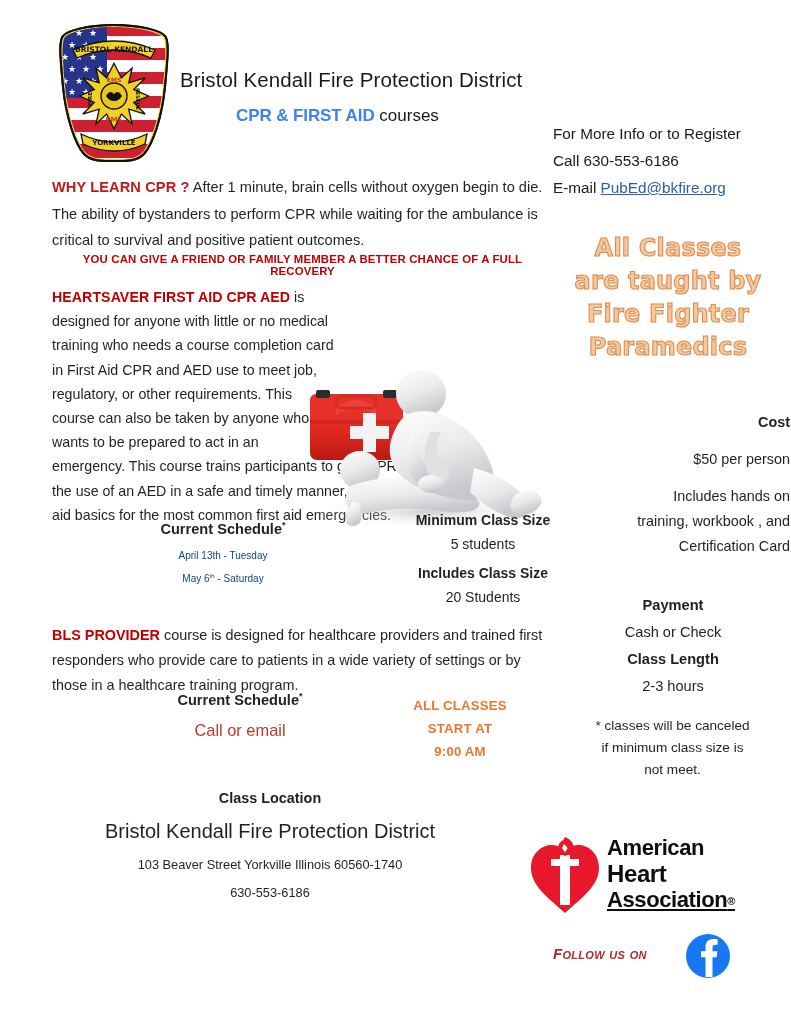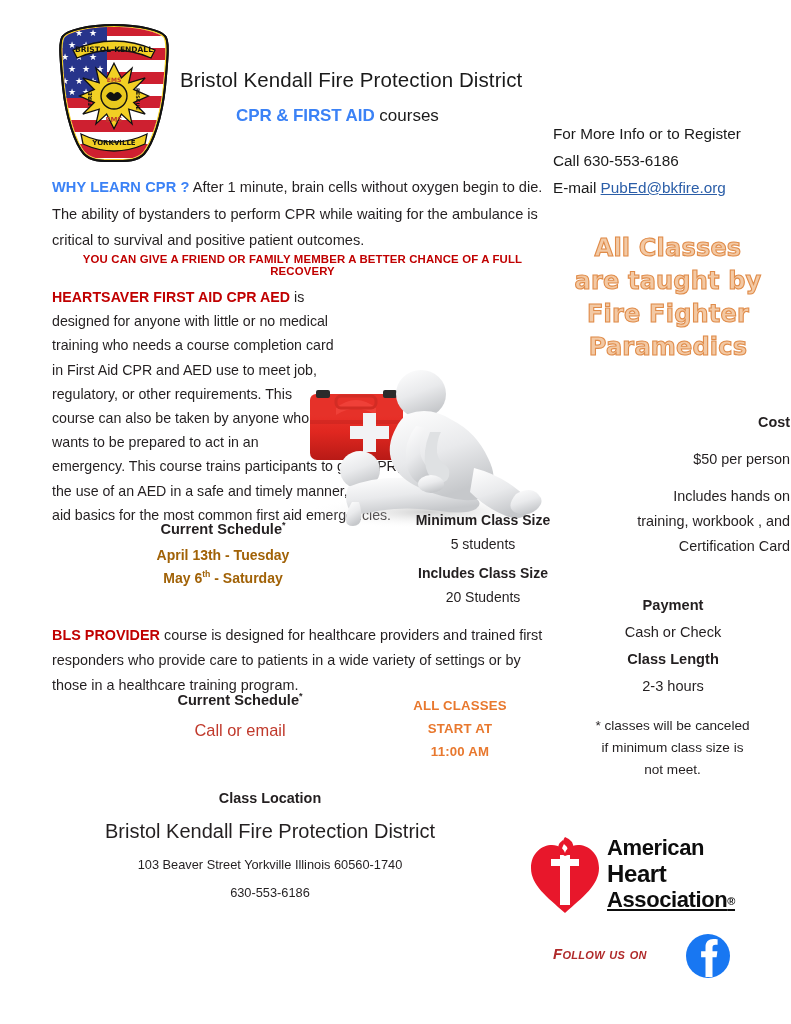--- a/index.html
+++ b/index.html
@@ -79,21 +79,21 @@
   }
 
   
   #why-block {
     left: 52px; top: 174px; width: 500px;
     font-size: 14.6px;
     line-height: 26.5px;
     color: #231f20;
   }
   #why-block .lead {
-    color: #3b82f6;
+    color: #b91c1c;
     font-weight: bold;
     letter-spacing: 0.1px;
   }
   #tagline {
     left: 55px; top: 253px; width: 495px;
     color: #C00000;
     font-weight: bold;
     font-size: 11.4px;
     letter-spacing: 0.15px;
     text-align: center;
@@ -128,24 +128,23 @@
     left: 108px; top: 521px; width: 230px;
     text-align: center;
   }
   #schedule-1 .head {
     font-weight: bold;
     font-size: 14.6px;
     color: #231f20;
     margin-bottom: 7px;
   }
   #schedule-1 .date {
-    color: #a16207;
-    font-size: 14px;
+    color: #0c4a6e;
+    font-size: 10px;
     line-height: 23px;
-    font-weight: bold;
   }
 
   
   #class-size {
     left: 398px; top: 512px; width: 170px;
     text-align: center;
     font-size: 14px;
   }
   #class-size .lbl { font-weight: bold; margin-bottom: 0px; }
   #class-size .val { margin: 8px 0 13px 0; }
@@ -476,21 +475,21 @@
   <div class="abs" id="schedule-2">
     <div class="head">
       <span>Current Schedule</span><sup>*</sup>
     </div>
     <div class="call">Call or email</div>
   </div>
 
   <div class="abs" id="start-time">
     <div>ALL CLASSES</div>
     <div>START AT</div>
-    <div>11:00 AM</div>
+    <div>9:00 AM</div>
   </div>
 
   <div class="abs" id="loc-head">Class Location</div>
   <div class="abs" id="loc-name">Bristol Kendall Fire Protection District</div>
   <div class="abs" id="loc-addr">103 Beaver Street  Yorkville Illinois 60560-1740</div>
   <div class="abs" id="loc-phone">630-553-6186</div>
 
   <div class="abs" id="aha-logo">
     <svg width="72" height="82" viewBox="0 0 72 82" xmlns="http://www.w3.org/2000/svg" style="position:absolute;left:0;top:2px;">
       <path d="M36 78 C 18 62 2 50 2 33 C 2 18 13 10 23 10 C 30 10 35 14 36 18 C 37 14 42 10 49 10 C 59 10 70 18 70 33 C 70 50 54 62 36 78 Z" fill="#E8172B"></path>

